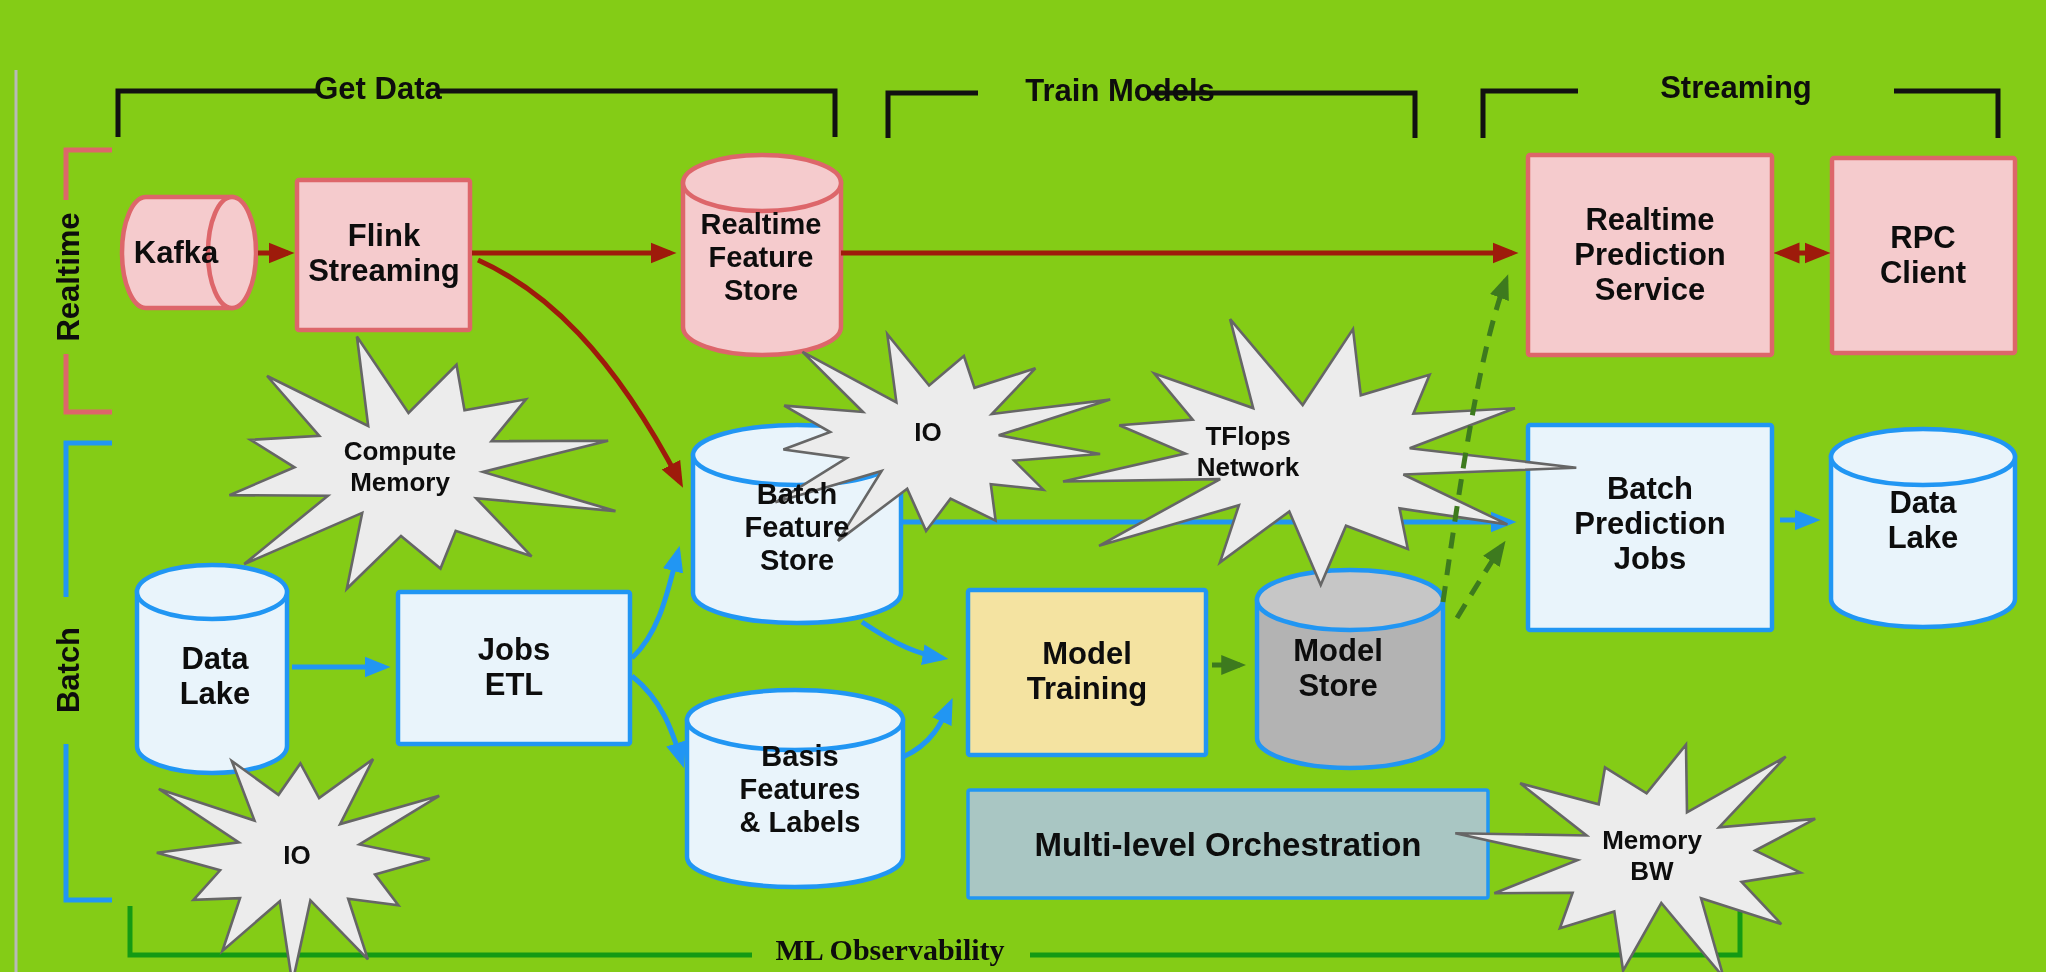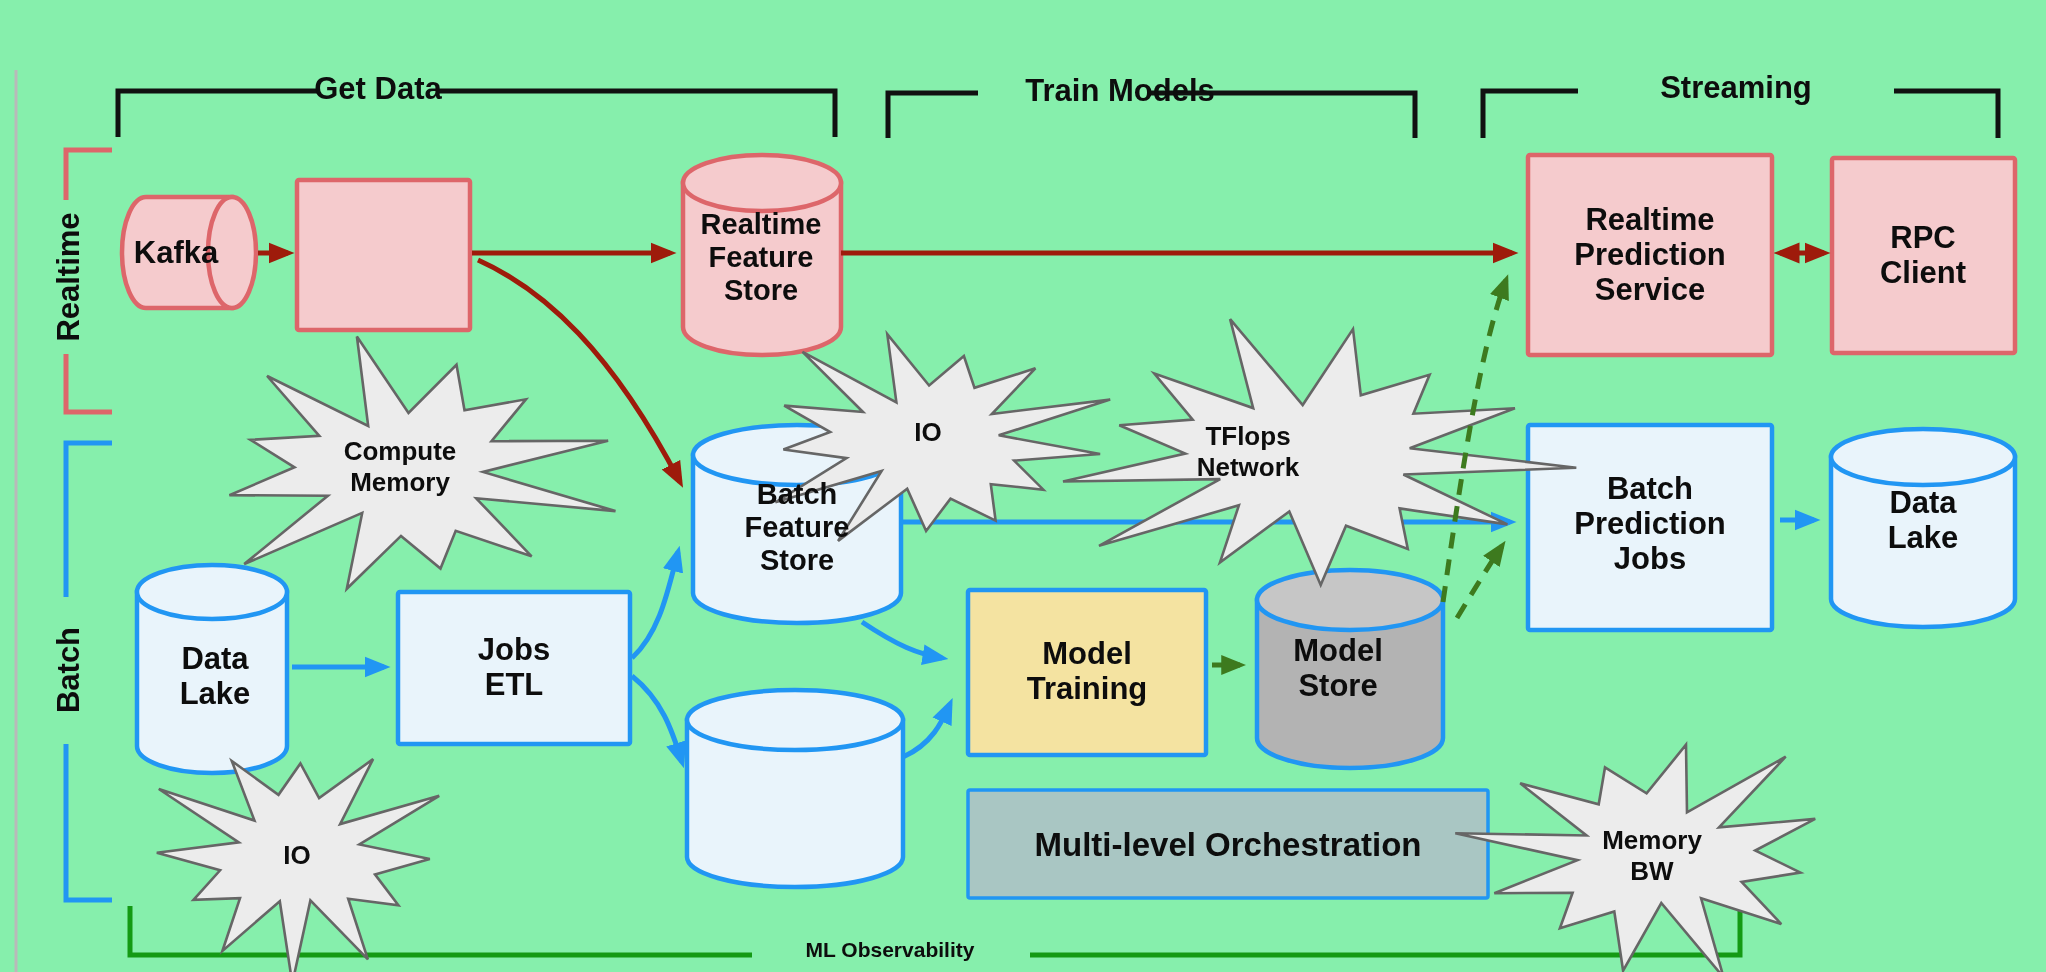--- a/index.html
+++ b/index.html
@@ -1,32 +1,32 @@
 <!DOCTYPE html>
 <html style="--realtime-fill: #f5cbcd; --realtime-stroke: #dd666a; --arrow-red: #9e1b0b; --batch-stroke: #2196f3; --batch-fill: #e9f4fb; --training-fill: #f4e3a1; --store-fill: #b3b3b3; --store-rim: #c6c6c6; --orchestration-fill: #a9c6c3; --burst-fill: #ececec; --burst-stroke: #666666; --green-solid: #149a14; --green-dashed: #3d7a1e; --bracket-black: #111111; --page-edge: #b9b9b9; --text: #0d0d0d;"><head>
 <meta charset="utf-8">
 <style>
   html,body{margin:0;padding:0;background:#ffffff;}
   #stage{
     position:relative;
     width:2046px;height:972px;
-    background:#86efac;
+    background:#84cc16;
     font-family:"Liberation Sans", sans-serif;
     overflow:hidden;
   }
   #gfx{position:absolute;left:0;top:0;z-index:1;}
   .lbl{
     position:absolute;z-index:2;
     transform:translate(-50%,-50%);
     font-weight:bold;color:var(--text);
     white-space:pre-line;text-align:center;line-height:1.13;
   }
   .rot{transform:translate(-50%,-50%) rotate(-90deg);}
   .fs31{font-size:31px;} .fs29{font-size:29px;} .fs33{font-size:33px;}
-  .fs27{font-size:26px;line-height:1.2;} .fs30{font-size:21px;}
+  .fs27{font-size:26px;line-height:1.2;} .fs30{font-size:30px;font-family:Liberation Serif, serif;}
   
   .s-black{stroke:var(--bracket-black);fill:none;stroke-width:5;}
   .s-pink{stroke:var(--realtime-stroke);fill:none;stroke-width:5;}
   .s-blue{stroke:var(--batch-stroke);fill:none;stroke-width:5;}
   .s-green{stroke:var(--green-solid);fill:none;stroke-width:5;}
   .a-red{stroke:var(--arrow-red);fill:none;stroke-width:5;}
   .a-blue{stroke:var(--batch-stroke);fill:none;stroke-width:5;}
   .a-green{stroke:var(--green-dashed);fill:none;stroke-width:5;stroke-dasharray:16 11;}
   .f-red{fill:var(--arrow-red);} .f-blue{fill:var(--batch-stroke);} .f-green{fill:var(--green-dashed);}
   .node-pink{fill:var(--realtime-fill);stroke:var(--realtime-stroke);stroke-width:4.5;}
@@ -138,35 +138,40 @@
   </svg>
 
   <div class="lbl fs31" style="left:378px;top:89px">Get Data</div>
   <div class="lbl fs31" style="left:1120px;top:91px">Train Models</div>
   <div class="lbl fs31" style="left:1736px;top:88px">Streaming</div>
 
   <div class="lbl rot fs31" style="left:69px;top:277px">Realtime</div>
   <div class="lbl rot fs31" style="left:69px;top:670px">Batch</div>
 
   <div class="lbl fs31" style="left:176px;top:253px">Kafka</div>
+  <div class="lbl fs31" style="left:384px;top:253px">Flink
+Streaming</div>
   <div class="lbl fs29" style="left:761px;top:257px">Realtime
 Feature
 Store</div>
   <div class="lbl fs31" style="left:1650px;top:255px">Realtime
 Prediction
 Service</div>
   <div class="lbl fs31" style="left:1923px;top:255px">RPC
 Client</div>
   <div class="lbl fs31" style="left:215px;top:676px">Data
 Lake</div>
   <div class="lbl fs31" style="left:514px;top:667px">Jobs
 ETL</div>
   <div class="lbl fs29" style="left:797px;top:527px">Batch
 Feature
 Store</div>
+  <div class="lbl fs29" style="left:800px;top:789px">Basis
+Features
+&amp; Labels</div>
   <div class="lbl fs31" style="left:1087px;top:671px">Model
 Training</div>
   <div class="lbl fs31" style="left:1338px;top:668px">Model
 Store</div>
   <div class="lbl fs33" style="left:1228px;top:845px">Multi-level Orchestration</div>
   <div class="lbl fs31" style="left:1650px;top:524px">Batch
 Prediction
 Jobs</div>
   <div class="lbl fs31" style="left:1923px;top:520px">Data
 Lake</div>

